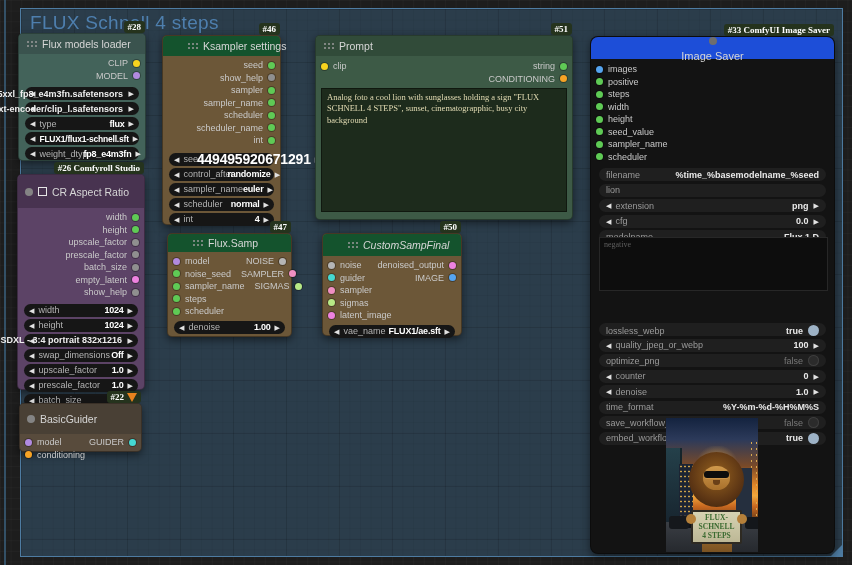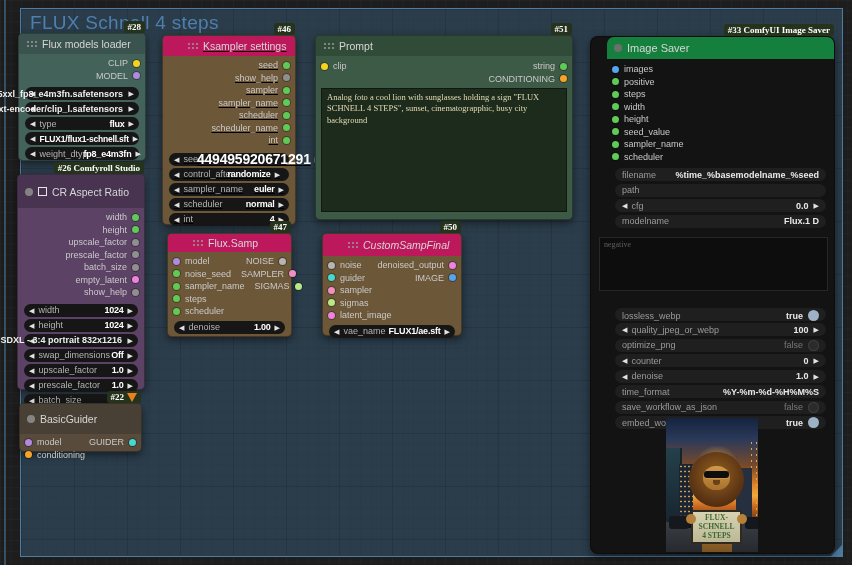--- a/index.html
+++ b/index.html
@@ -25,25 +25,25 @@
     background-size:53px 53px,53px 53px,10.6px 10.6px,10.6px 10.6px;
     border:1px solid #4e7ca2; }
   .group-title { position:absolute; left:9px; top:3px; font-size:19px; color:#4e7fae; letter-spacing:.3px; }
   .group-resize { position:absolute; right:0; bottom:0; width:0; height:0;
     border-style:solid; border-width:0 0 11px 11px; border-color:transparent transparent #4e7ca2 transparent; }
 
   .node { position:absolute; border-radius:5px; box-shadow:0 3px 9px rgba(0,0,0,.5); border:1px solid rgba(0,0,0,.35); }
   .hdr { height:20px; display:flex; align-items:center; gap:5px; padding:0 7px; border-radius:4px 4px 0 0;
     color:#d6d6d6; font-size:10.5px; white-space:nowrap; }
   .teal  { background:#43635a; } .teal .hdr  { background:#3a534e; }
-  .brown { background:#6c5738; } .brown .hdr { background:#be185d;padding-left:24px; }
+  .brown { background:#6c5738; } .brown .hdr { background:#14532d;padding-left:24px; }
   .brown2{ background:#584b3c; } .brown2 .hdr{ background:#494035; }
   .purple{ background:#5c4366; } .purple .hdr{ background:#483350; }
   .green { background:#3d5a46; } .green .hdr { background:#314b39; }
-  .black { background:#131313; border-radius:8px;padding-left:16px; } .black .hdr { background:#15803d; border-radius:7px 7px 0 0; height:22px; }
+  .black { background:#131313; border-radius:8px; } .black .hdr { background:#1d4ed8; border-radius:7px 7px 0 0; height:22px;flex-direction:column; }
 
   .grip { width:11px; height:8px; flex:0 0 auto;
     background-image:radial-gradient(#9a9a9a 1px, transparent 1.2px); background-size:4px 4px; opacity:.75; }
   .circ { width:8px; height:8px; border-radius:50%; background:#848484; flex:0 0 auto; }
   .sq { width:9px; height:9px; border:1.5px solid #e6e6e6; flex:0 0 auto; }
 
   .prow { display:flex; align-items:center; height:12.5px; font-size:9px; color:#c9c9c9; padding:0 5px; gap:5px; }
   .sp { flex:1; }
   .dot { width:7px; height:7px; border-radius:50%; flex:0 0 auto; background:#888; box-shadow:0 0 0 1px rgba(0,0,0,.3); }
 
@@ -241,21 +241,21 @@
       <span class="sp"></span>
       <span>GUIDER</span>
       <span class="dot" style="background: rgb(69, 217, 210);"></span>
     </div>
     <div class="prow">
       <span class="dot" style="background: rgb(247, 163, 37);"></span>
       <span>conditioning</span>
     </div>
   </div>
 
-  <div class="node brown" style="left:162px; top:35px; width:134px; height:190px;text-decoration:underline;">
+  <div class="node brown" style="left:162px; top:35px; width:119px; height:190px;">
     <div class="badge">
         <span>#46</span>
       </div>
     <div class="hdr">
       <span class="grip"></span>
       <span>Ksampler settings</span>
     </div>
     <div class="prow" style="margin-top:3px;">
         <span class="sp"></span>
         <span>seed</span>
@@ -472,22 +472,28 @@
     <div class="prow">
         <span class="dot" style="background: rgb(95, 202, 85);"></span>
         <span>scheduler</span>
       </div>
 
     <div class="iswidget" style="margin-top:5px;">
       <span>filename</span>
       <span class="val">%time_%basemodelname_%seed</span>
     </div>
     <div class="iswidget">
-      <span>path</span>
+      <span>lion</span>
       <span class="val"></span>
+    </div>
+    <div class="iswidget">
+      <span class="arr l">◀</span>
+      <span>extension</span>
+      <span class="val">png</span>
+      <span class="arr" style="margin-left:5px;">▶</span>
     </div>
     <div class="iswidget">
       <span class="arr l">◀</span>
       <span>cfg</span>
       <span class="val">0.0</span>
       <span class="arr" style="margin-left:5px;">▶</span>
     </div>
     <div class="iswidget">
       <span>modelname</span>
       <span class="val">Flux.1 D</span>

